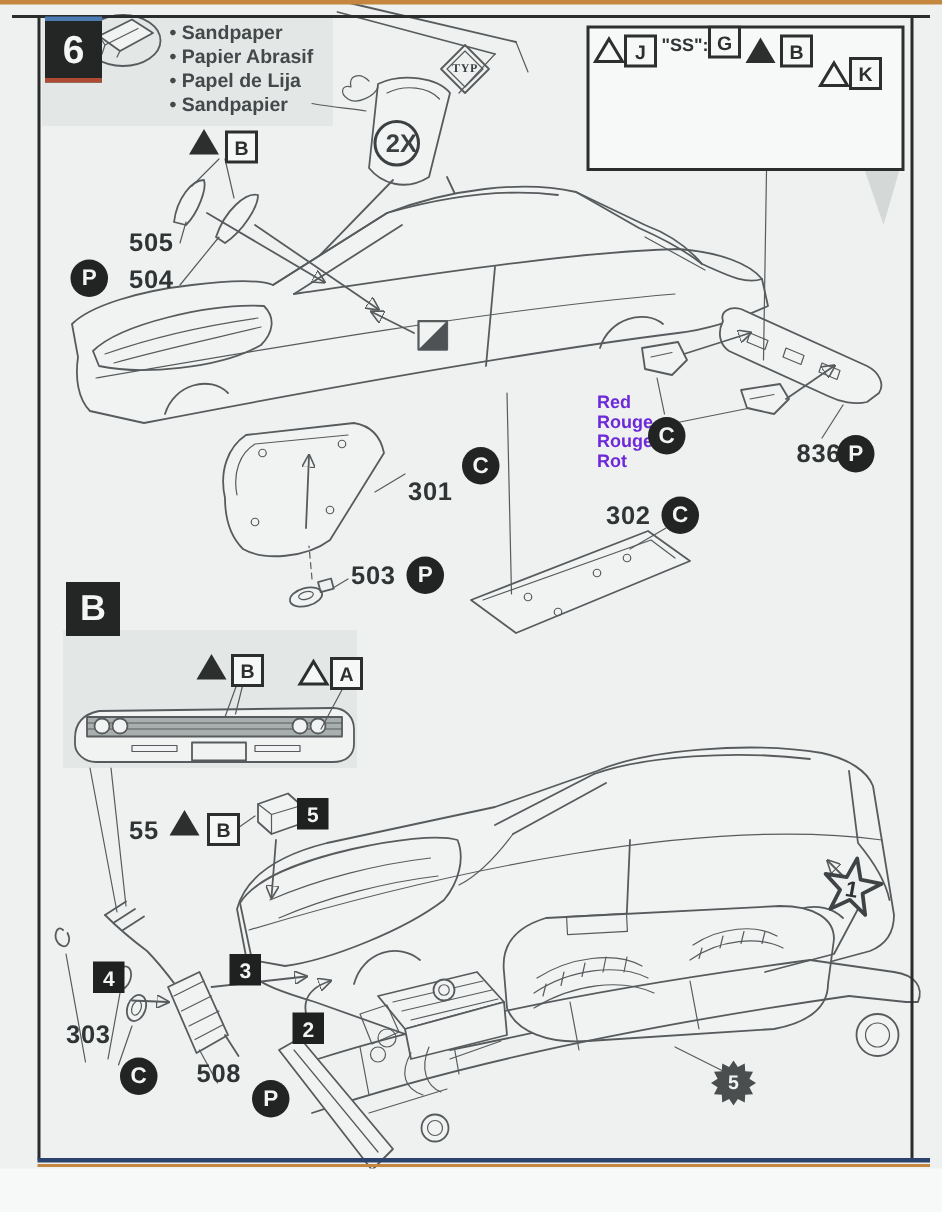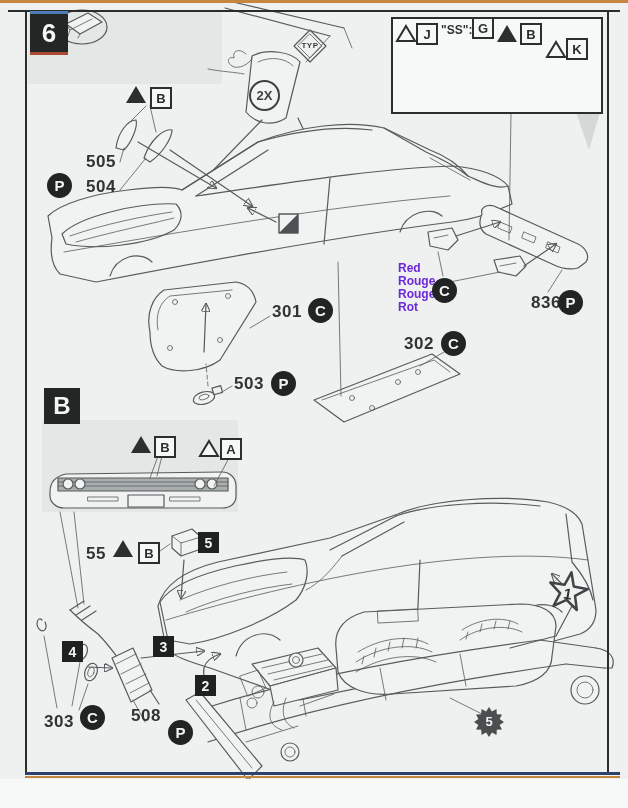--- a/index.html
+++ b/index.html
@@ -31,23 +31,23 @@
   .partnum{font-size:17px;font-weight:bold;color:#303435;letter-spacing:.5px;white-space:nowrap;}
   .circle-badge{width:25px;height:25px;border-radius:50%;background:#212423;color:#f2f4f3;
            font-size:15px;font-weight:bold;display:flex;align-items:center;justify-content:center;}
   .numbox{width:21px;height:21px;background:#1e2120;color:#f2f4f3;font-size:14px;font-weight:bold;
            display:flex;align-items:center;justify-content:center;}
   .sqletter{width:18px;height:18px;background:#f6f8f7;border:2px solid #2c2f2e;color:#2c2f2e;
            font-size:13px;font-weight:bold;display:flex;align-items:center;justify-content:center;}
   .tri-filled{width:0;height:0;border-left:10px solid transparent;border-right:10px solid transparent;
            border-bottom:17px solid #2c2f2e;}
   .tri-open{width:22px;height:19px;}
-  .typ-label{width:34px;text-align:center;font-size:8px;font-weight:bold;color:#3a3e40;letter-spacing:.5px;}
+  .typ-label{width:34px;text-align:center;font-size:8px;font-weight:bold;color:#3a3e40;letter-spacing:.5px;font-family:Liberation Serif, serif;}
   .count-circle{width:27px;height:27px;border:2px solid #3c4042;border-radius:50%;color:#3c4042;
-           font-size:13px;font-weight:bold;display:flex;align-items:center;justify-content:center;background:#f2f4f3;}
+           font-size:17px;font-weight:bold;display:flex;align-items:center;justify-content:flex-end;background:#f2f4f3;}
   .colorword{font-size:12px;font-weight:bold;color:#6d28d9;line-height:13px;}
   .starbadge{width:44px;height:44px;}
   .starbadge span{position:absolute;left:0;top:4px;width:44px;text-align:center;
            font-size:15px;font-weight:bold;color:#2e3133;line-height:40px;}
   .gearbadge{width:32px;height:32px;}
   .gearbadge span{position:absolute;left:0;top:0;width:32px;text-align:center;
            font-size:13px;font-weight:bold;color:#f2f4f3;line-height:32px;}
   svg.art{position:absolute;left:0;top:0;}
   svg.art path,svg.art line,svg.art polyline,svg.art ellipse,svg.art circle,svg.art rect,svg.art polygon{
      stroke:#575b5d;fill:none;stroke-width:1.2;stroke-linecap:round;stroke-linejoin:round;}
@@ -290,20 +290,26 @@
   <div class="hline top-black"></div>
   <div class="vline left-black"></div>
   <div class="vline right-black"></div>
   <div class="hline bot-navy"></div>
   <div class="hline bot-orange"></div>
   <div class="abs below-strip"></div>
 
   <div class="abs stepbox" style="left:30px;top:11px;">
     <span>6</span>
   </div>
+  <div class="abs materials" style="left:113px;top:14px;">
+    <div>Sandpaper</div>
+    <div>Papier Abrasif</div>
+    <div>Papel de Lija</div>
+    <div>Sandpapier</div>
+  </div>
   <div class="abs typ-label" style="left:293px;top:41px;">TYP</div>
   <div class="abs count-circle" style="left:249px;top:80px;">
     <span>2X</span>
   </div>
 
   <div class="abs panel-white" style="left:391px;top:17px;width:208px;height:93px;"></div>
   <svg class="abs tri-open" style="left:395px;top:24px;" viewBox="0 0 22 19">
     <polygon points="11,2 20,17 2,17" fill="#f6f8f7" stroke="#2c2f2e" stroke-width="2"></polygon>
   </svg>
   <div class="abs sqletter" style="left:416px;top:23px;">
@@ -327,21 +333,21 @@
   <div class="abs tri-filled" style="left:126px;top:86px;"></div>
   <div class="abs sqletter" style="left:150px;top:87px;">
     <span>B</span>
   </div>
   <div class="abs circle-badge" style="left:47px;top:173px;">
     <span>P</span>
   </div>
   <div class="abs partnum" style="left:86px;top:152px;">505</div>
   <div class="abs partnum" style="left:86px;top:177px;">504</div>
 
-  <div class="abs partnum" style="left:272px;top:302px;">301</div>
+  <div class="abs partnum" style="left:272px;top:318px;">301</div>
   <div class="abs circle-badge" style="left:308px;top:298px;">
     <span>C</span>
   </div>
 
   <div class="abs partnum" style="left:234px;top:374px;">503</div>
   <div class="abs circle-badge" style="left:271px;top:371px;">
     <span>P</span>
   </div>
 
   <div class="abs partnum" style="left:404px;top:334px;text-align:center;">302</div>
@@ -391,21 +397,21 @@
   <div class="abs numbox" style="left:153px;top:636px;">
     <span>3</span>
   </div>
   <div class="abs numbox" style="left:62px;top:641px;">
     <span>4</span>
   </div>
   <div class="abs numbox" style="left:195px;top:675px;">
     <span>2</span>
   </div>
 
-  <div class="abs partnum" style="left:44px;top:712px;">303</div>
+  <div class="abs partnum" style="left:44px;top:680px;">303</div>
   <div class="abs circle-badge" style="left:80px;top:705px;">
     <span>C</span>
   </div>
 
   <div class="abs partnum" style="left:131px;top:706px;">508</div>
   <div class="abs circle-badge" style="left:168px;top:720px;">
     <span>P</span>
   </div>
 
   <div class="abs starbadge" style="left:546px;top:570px;transform:rotate(10deg);">

